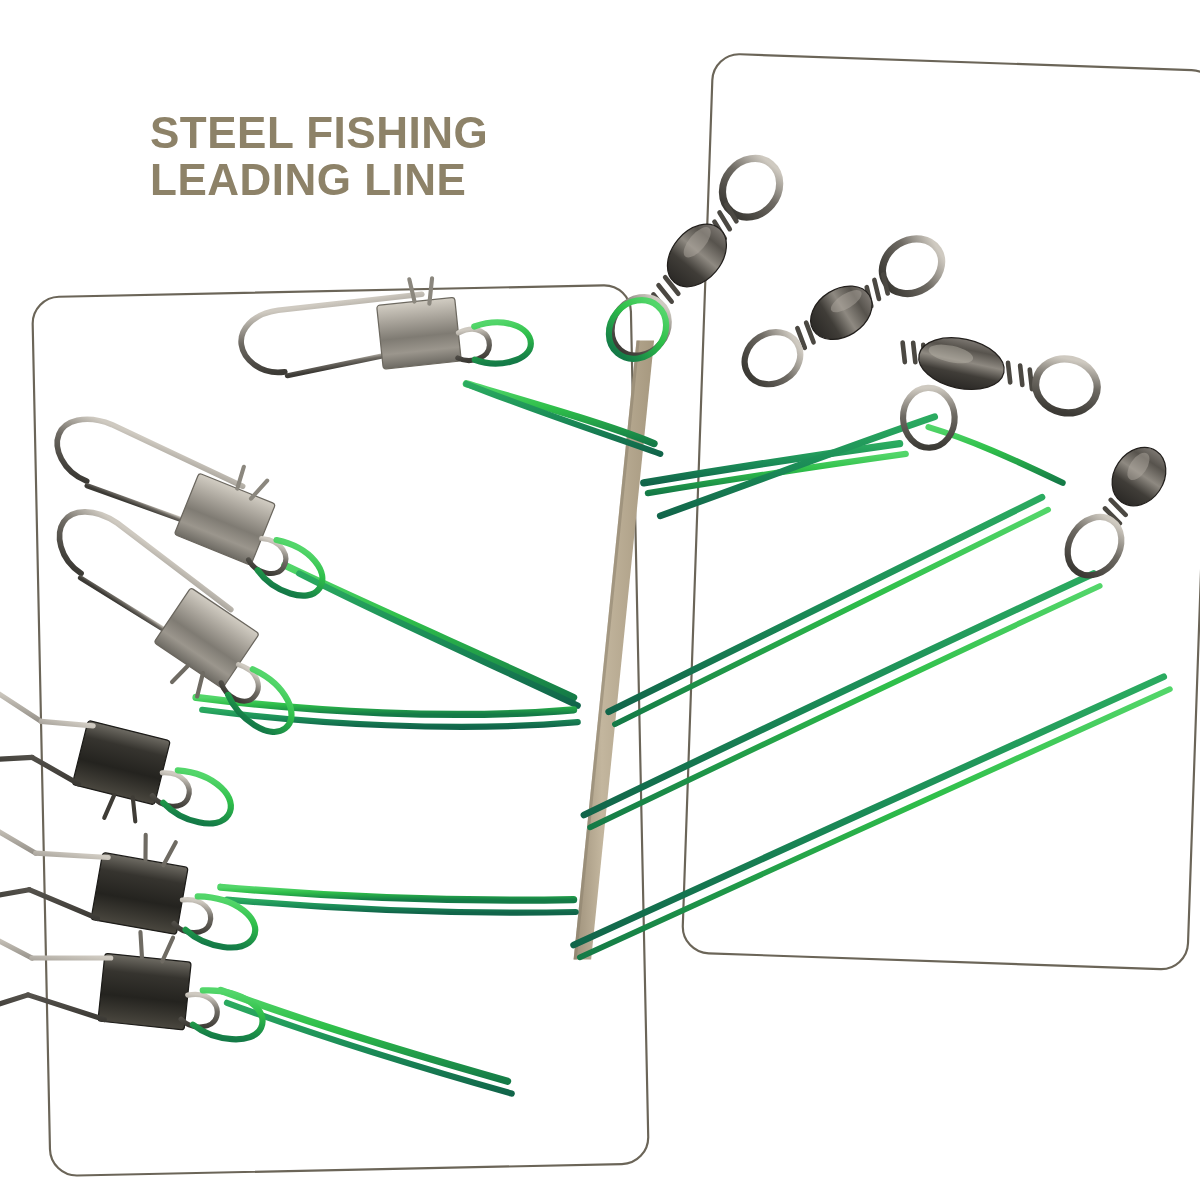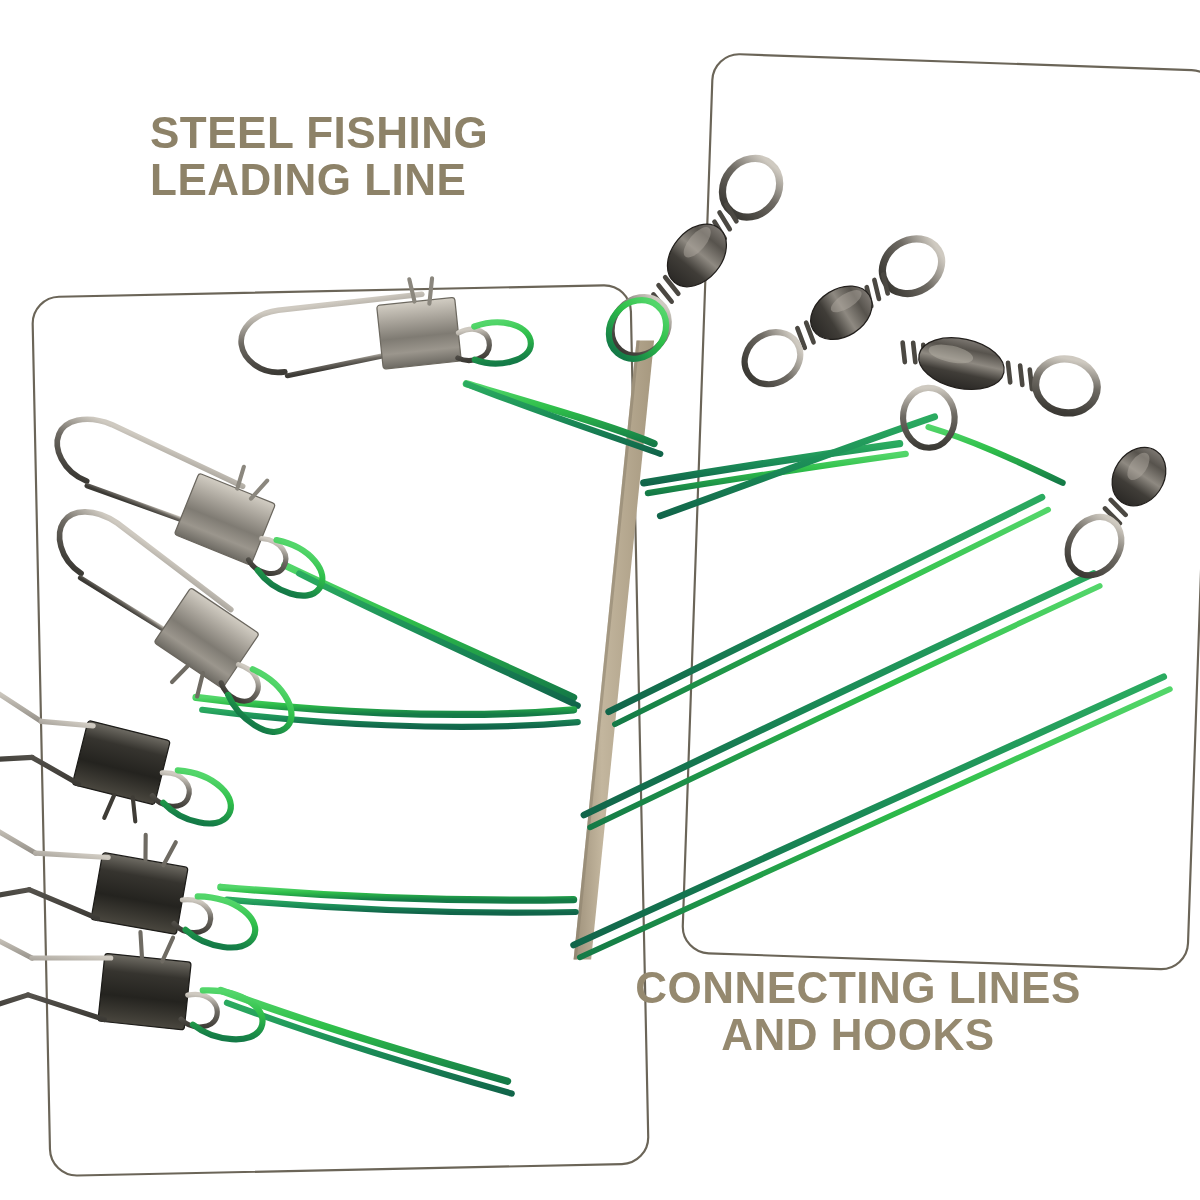--- a/index.html
+++ b/index.html
@@ -223,16 +223,14 @@
         <path d="M-10 34 L10 38"></path>
           <path d="M-10 44 L10 48"></path>
       </g>
       <ellipse cx="2" cy="80" rx="24" ry="30" fill="none" stroke="url(#gWire)" stroke-width="6"></ellipse>
     </g>
   </svg>
 
   <div class="caption" id="cap-left">STEEL FISHING
 LEADING LINE</div>
 
-  <div class="caption" id="cap-right">CONNECTING LINES
-AND HOOKS</div>
 
 </div>
 
 </body></html>

